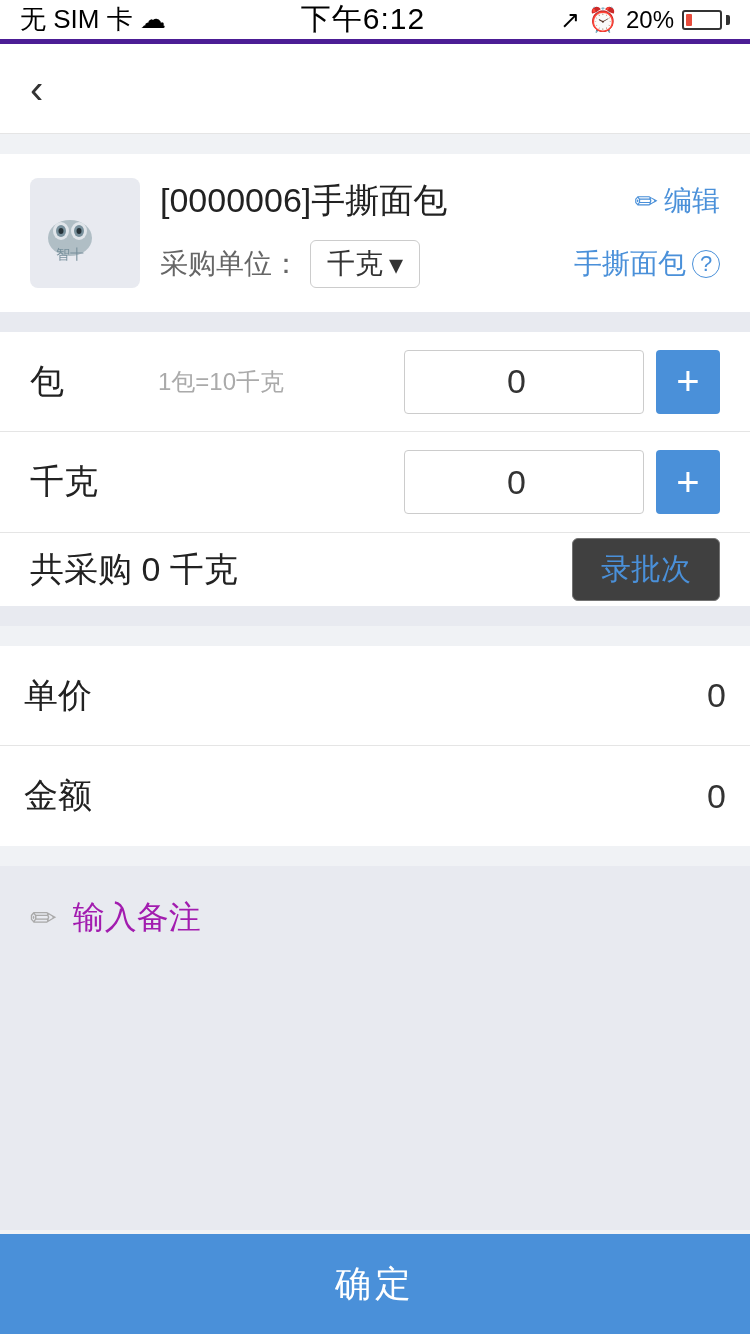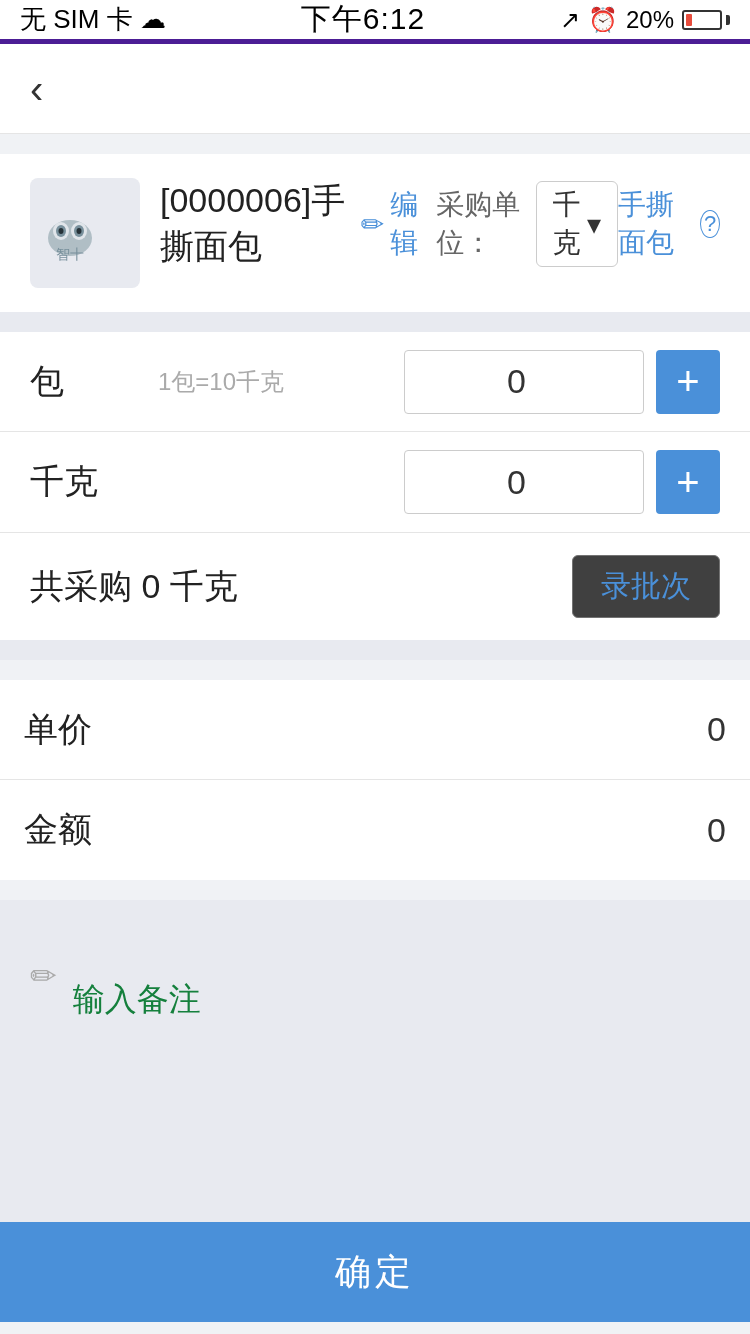--- a/index.html
+++ b/index.html
@@ -88,21 +88,21 @@
       justify-content: flex-start;
       flex-shrink: 0;
       overflow: hidden;
     }
     .owl-logo {
       width: 80px; height: 60px;
     }
     .product-info {
       flex: 1;
       display: flex;
-      flex-direction: row;
+      flex-direction: column;
       gap: 16px;
     }
     .product-name-row {
       display: flex;
       align-items: center;
       justify-content: space-between;
     }
     .product-name {
       font-size: 34px;
       font-weight: 500;
@@ -204,21 +204,21 @@
       cursor: pointer;
       flex-shrink: 0;
     }
 
     
     .summary-row {
       background: #fff;
       display: flex;
       align-items: center;
       padding: 0 30px;
-      height: 108px;
+      height: 74px;
       border-top: 1px solid #e5e5e5;
     }
     .summary-text {
       font-size: 34px;
       color: #222;
       flex: 1;
     }
     .batch-btn {
       border: 1px solid #737373;
       border-radius: 6px;
@@ -261,34 +261,33 @@
       align-items: center;
       gap: 16px;
       min-height: 100px;
     }
     .notes-icon {
       font-size: 32px;
       color: #aaa;
     }
     .notes-placeholder {
       font-size: 32px;
-      color: #15803d;
-      margin-top: 48px;
+      color: #a21caf;
     }
 
     
     .content-spacer {
       height: 260px;
       background: #e8eaf0;
     }
 
     
     .confirm-btn-wrap {
       position: fixed;
-      bottom: 12px;
+      bottom: 0;
       left: 0;
       width: 750px;
       height: 100px;
       background: #4a90d9;
       display: flex;
       align-items: center;
       justify-content: center;
       cursor: pointer;
     }
     .confirm-btn-text {

